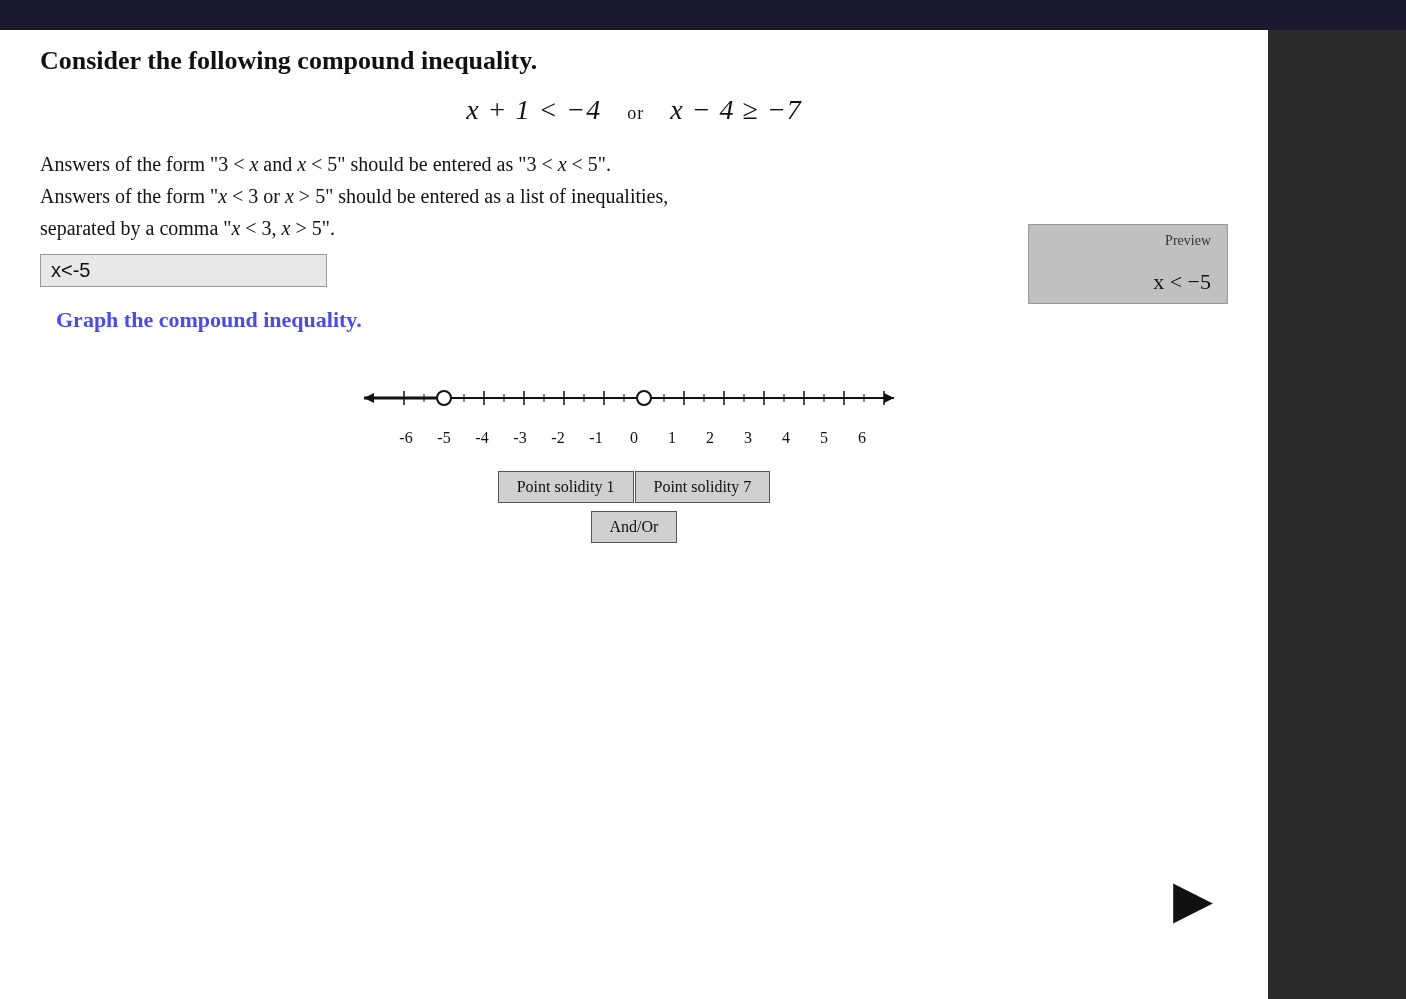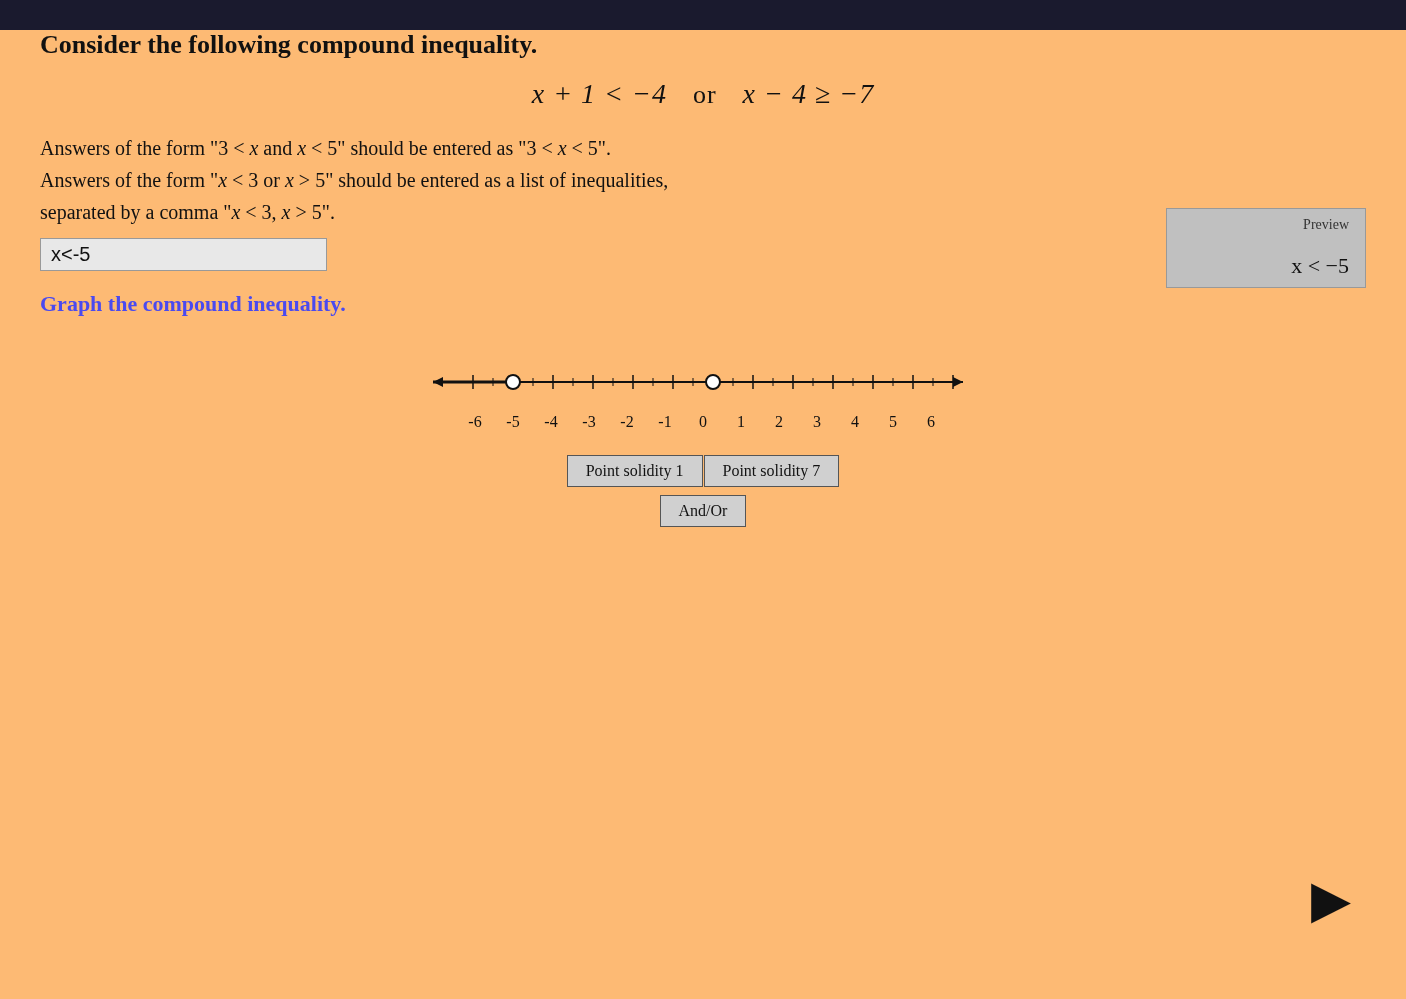--- a/index.html
+++ b/index.html
@@ -5,24 +5,24 @@
     * { box-sizing: border-box; margin: 0; padding: 0; }
     body {
       background: #2a2a2a;
       font-family: Georgia, 'Times New Roman', serif;
       color: #111;
       width: 1406px;
       min-height: 999px;
       overflow: hidden;
     }
     .main-container {
-      background: #fdba74;
-      width: 1406px;
+      background: #ffffff;
+      width: 1268px;
       min-height: 999px;
-      padding: 20px 40px 30px 40px;
+      padding: 36px 40px 30px 40px;
       position: relative;
     }
     .title-bar {
       background: #1a1a2e;
       width: 1406px;
       height: 30px;
       position: absolute;
       top: 0; left: 0;
     }
     .content {
@@ -39,21 +39,21 @@
       font-size: 28px;
       font-style: italic;
       color: #111;
       margin-bottom: 22px;
       letter-spacing: 1px;
     }
     .inequality-display .or-word {
       font-style: normal;
       font-weight: normal;
       margin: 16px 18px;
-      font-size: 26px;
+      font-size: 18px;
     }
     .solve-line {
       font-size: 22px;
       font-weight: bold;
       color: #111;
       margin-bottom: 18px;
       border-top: 1px solid #999;
       padding-top: 12px;
     }
     .solve-line .italic-x {
@@ -108,20 +108,21 @@
       color: #111;
     }
     .graph-section {
       margin-top: 20px;
     }
     .graph-title {
       font-size: 22px;
       color: #4a4af0;
       font-weight: bold;
       margin-bottom: 40px;
+      margin-left: 16px;
     }
     .number-line-container {
       display: flex;
       flex-direction: column;
       align-items: center;
       margin-bottom: 24px;
     }
     .number-line-svg {
       margin-bottom: 4px;
     }

